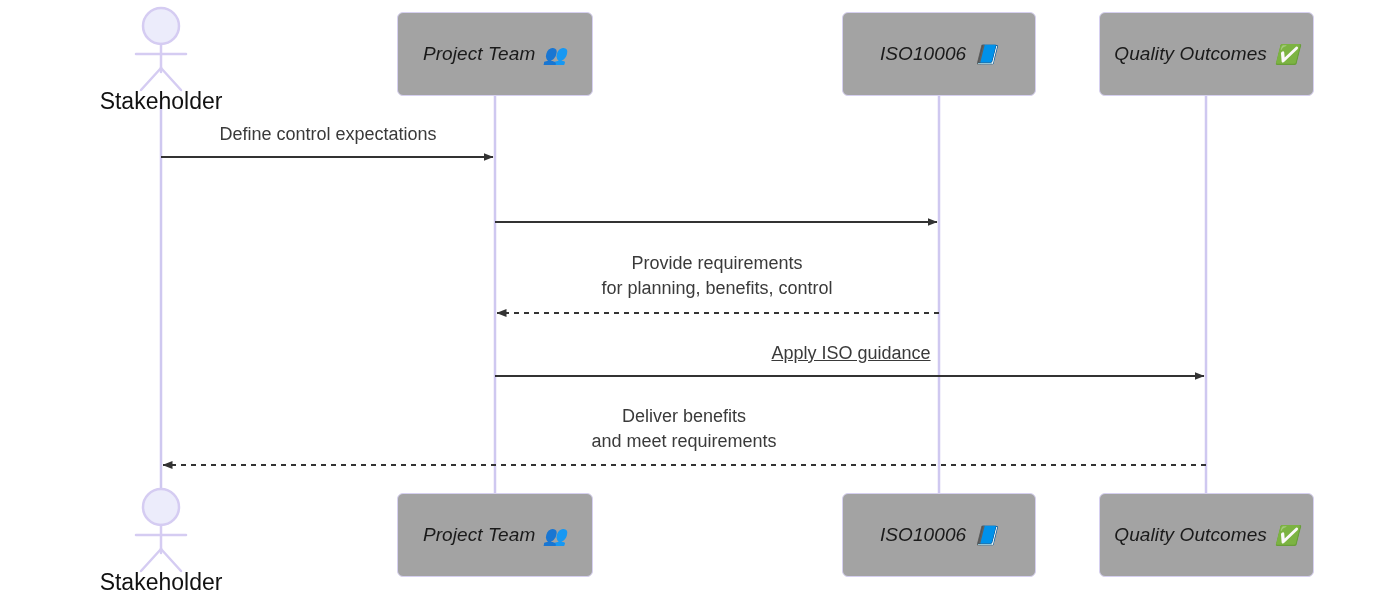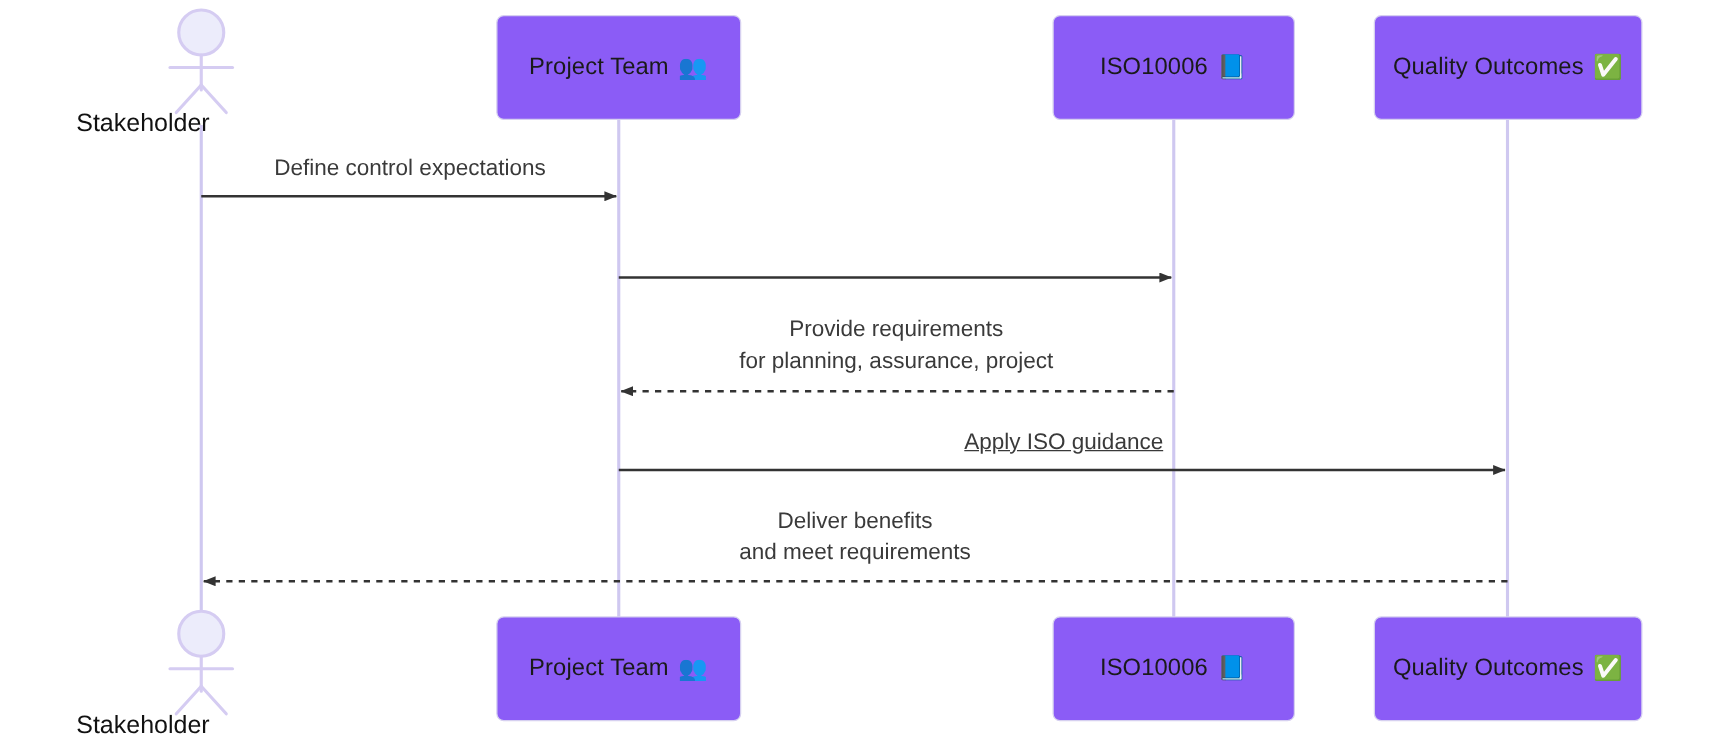--- a/index.html
+++ b/index.html
@@ -22,39 +22,41 @@
   svg.layer {
     position: absolute;
     left: 0;
     top: 0;
     width: 1379px;
     height: 591px;
   }
   .participant-box {
     position: absolute;
     box-sizing: border-box;
-    background: #8b5cf6;
+    background: #a3a3a3;
     border: 1px solid #D6D0F0;
     border-radius: 6px;
     display: flex;
     align-items: center;
     justify-content: center;
     color: #1a1a1a;
     font-size: 19px;
     letter-spacing: 0.1px;
     white-space: nowrap;
+    font-style: italic;
   }
   .participant-box .plabel {
     display: inline-block;
   }
   .actor-label {
     position: absolute;
-    font-size: 20px;
+    font-size: 23px;
     color: #111111;
     white-space: nowrap;
+    text-align: center;
   }
   .msg-label {
     position: absolute;
     font-size: 18px;
     color: #3a3a3a;
     white-space: pre;
     text-align: center;
     line-height: 25px;
   }
 </style>
@@ -140,20 +142,20 @@
   </div>
 
   <div class="actor-label" style="left:61px; top:88px; width:200px;">Stakeholder</div>
 
   <div class="actor-label" style="left:61px; top:569px; width:200px;">Stakeholder</div>
 
   <div class="msg-label" style="left:128px; top:122px; width:400px;">Define control expectations</div>
 
 
   <div class="msg-label" style="left:467px; top:251px; width:500px;">Provide requirements
-for planning, assurance, project</div>
+for planning, benefits, control</div>
 
   <div class="msg-label" style="left:601px; top:341px; width:500px;text-decoration:underline;">Apply ISO guidance</div>
 
   <div class="msg-label" style="left:434px; top:404px; width:500px;">Deliver benefits
 and meet requirements</div>
 
 </div>
 
 </body></html>

